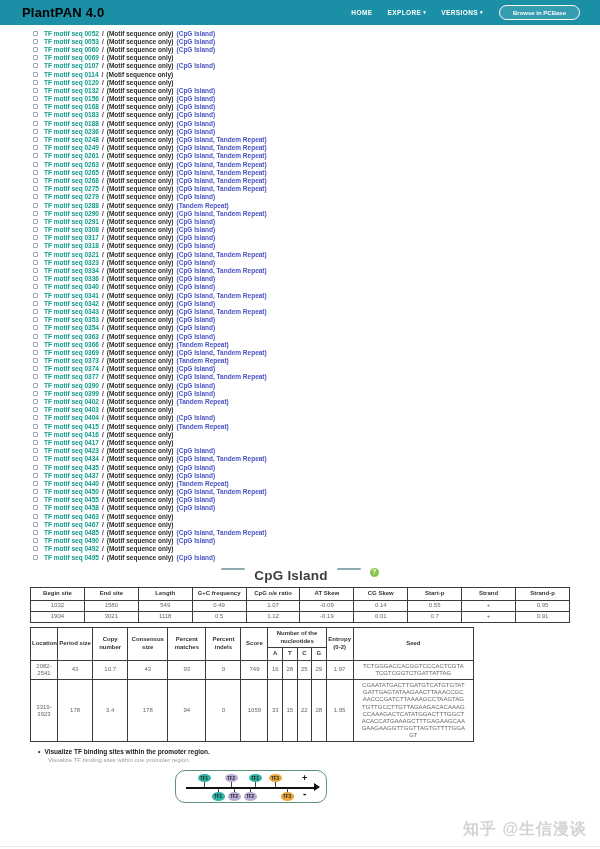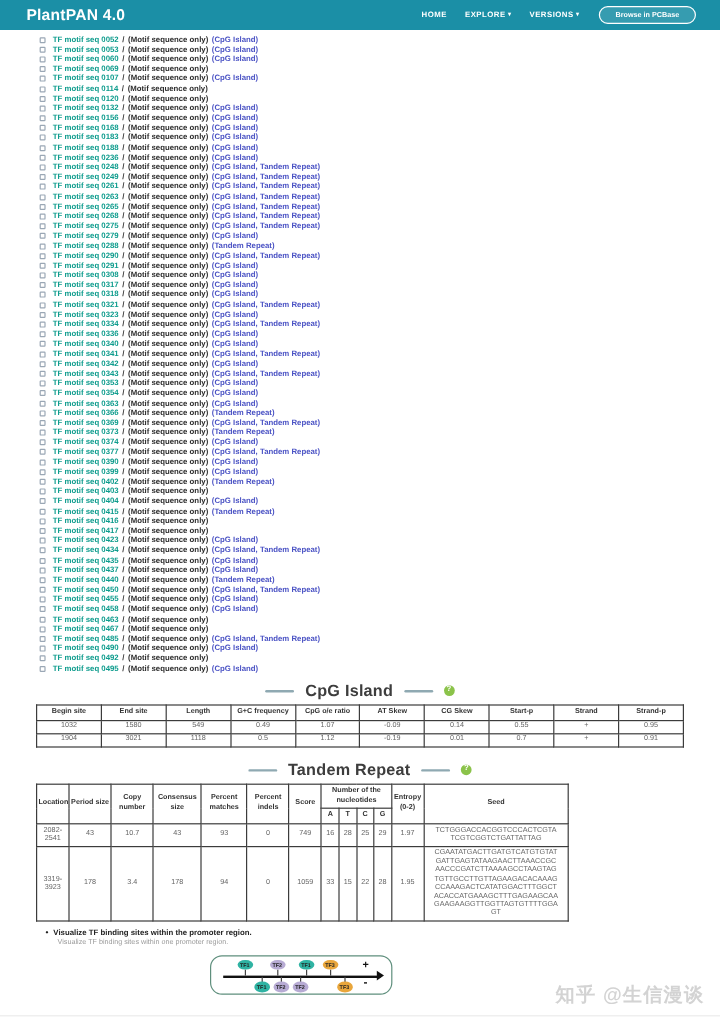--- a/index.html
+++ b/index.html
@@ -1,38 +1,38 @@
 <!DOCTYPE html>
 <html><head>
 <meta charset="utf-8">
 <style>
   * { box-sizing: border-box; margin: 0; padding: 0; }
   body { font-family: "Liberation Sans", sans-serif; background: #fff; }
   .page { position: relative; width: 600px; height: 849px; background: #fff; overflow: hidden; }
 
   
   .header { height: 25px; background: #1b8fa6; display: flex; align-items: center; justify-content: space-between; padding: 0 20px 0 22px; }
-  .logo { color: #ffffff; font-weight: bold; font-size: 13px; letter-spacing: 0.2px; cursor: pointer; }
+  .logo { color: #000000; font-weight: bold; font-size: 13px; letter-spacing: 0.2px; cursor: pointer; }
   .header-right { display: flex; align-items: center; gap: 16px; }
   .nav { display: flex; align-items: center; gap: 15px; }
   .nav-item { color: #fff; font-size: 6.5px; font-weight: bold; letter-spacing: 0.4px; cursor: pointer; display: flex; align-items: center; gap: 2px; }
   .caret { font-size: 5px; line-height: 1; }
   .browse-btn { border: 1px solid #fff; background: rgba(255,255,255,0.12); color: #fff; font-size: 6px; font-weight: bold; border-radius: 9px; padding: 3.5px 13px; cursor: pointer; font-family: "Liberation Sans", sans-serif; }
 
   
   .motif-list { padding: 4px 0 0 33px; }
   .motif-item { height: 8.2px; display: flex; align-items: center; font-size: 6.5px; white-space: nowrap; }
   .cb { width: 5px; height: 5px; border: 1px solid #9aa7b5; border-radius: 1px; background: #fff; margin-right: 6px; flex: 0 0 auto; cursor: pointer; }
   .mid { color: #0e9c8d; font-weight: bold; cursor: pointer; }
   .msep { color: #333; margin: 0 3px; font-weight: bold; }
   .mbase { color: #2b2b2b; font-weight: bold; }
   .mtag { color: #4a52c4; font-weight: bold; margin-left: 3px; }
 
   
-  .section-title { display: flex; align-items: center; justify-content: center; gap: 9px; }
+  .section-title { display: flex; align-items: flex-start; justify-content: center; gap: 9px; }
   .title-dash { width: 24px; height: 2px; background: #8fa9b2; border-radius: 1px; }
   .title-text { font-size: 13.5px; font-weight: bold; color: #3d3d3d; letter-spacing: 0.2px; }
   .help-icon { width: 9px; height: 9px; border-radius: 50%; background: #8bc34a; color: #fff; font-size: 6.5px; font-weight: bold; display: flex; align-items: center; justify-content: center; line-height: 1; }
 
   
   table { border-collapse: collapse; table-layout: fixed; }
   th, td { border: 1px solid #3c3c3c; text-align: center; vertical-align: middle; }
   th { font-size: 6px; font-weight: bold; color: #333; padding: 2px 1px; line-height: 1.25; }
   td { font-size: 6px; color: #666; padding: 1.5px 1px; line-height: 1.2; }
 
@@ -587,26 +587,20 @@
           <td>1.12</td>
           <td>-0.19</td>
           <td>0.01</td>
           <td>0.7</td>
           <td>+</td>
           <td>0.91</td>
         </tr>
       </tbody>
   </table>
 
-  <div class="section-title tr-title">
-    <span class="title-dash"></span>
-    <span class="title-text">Tandem Repeat</span>
-    <span class="title-dash"></span>
-    <span class="help-icon">?</span>
-  </div>
 
   <table class="tr-table">
     <colgroup>
         <col style="width: 27px;">
         <col style="width: 35px;">
         <col style="width: 35px;">
         <col style="width: 40px;">
         <col style="width: 38px;">
         <col style="width: 35px;">
         <col style="width: 27px;">

